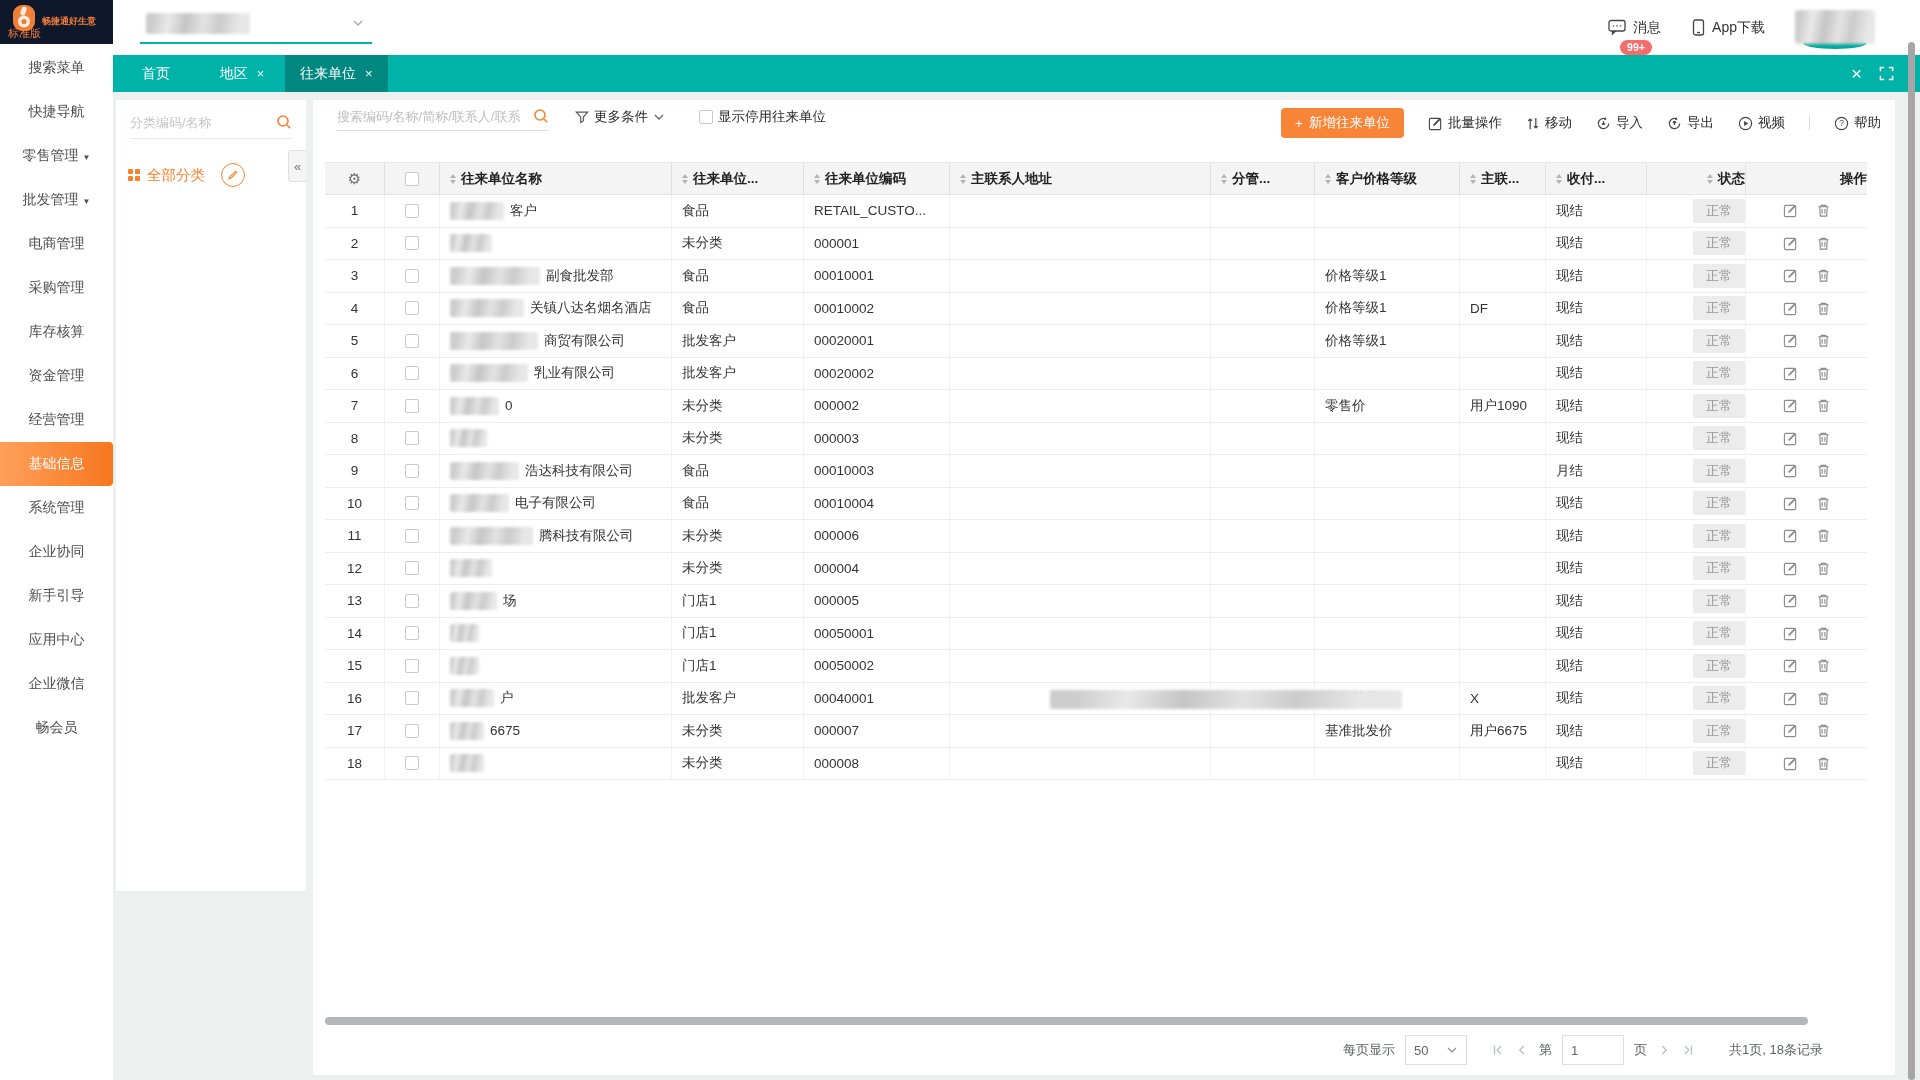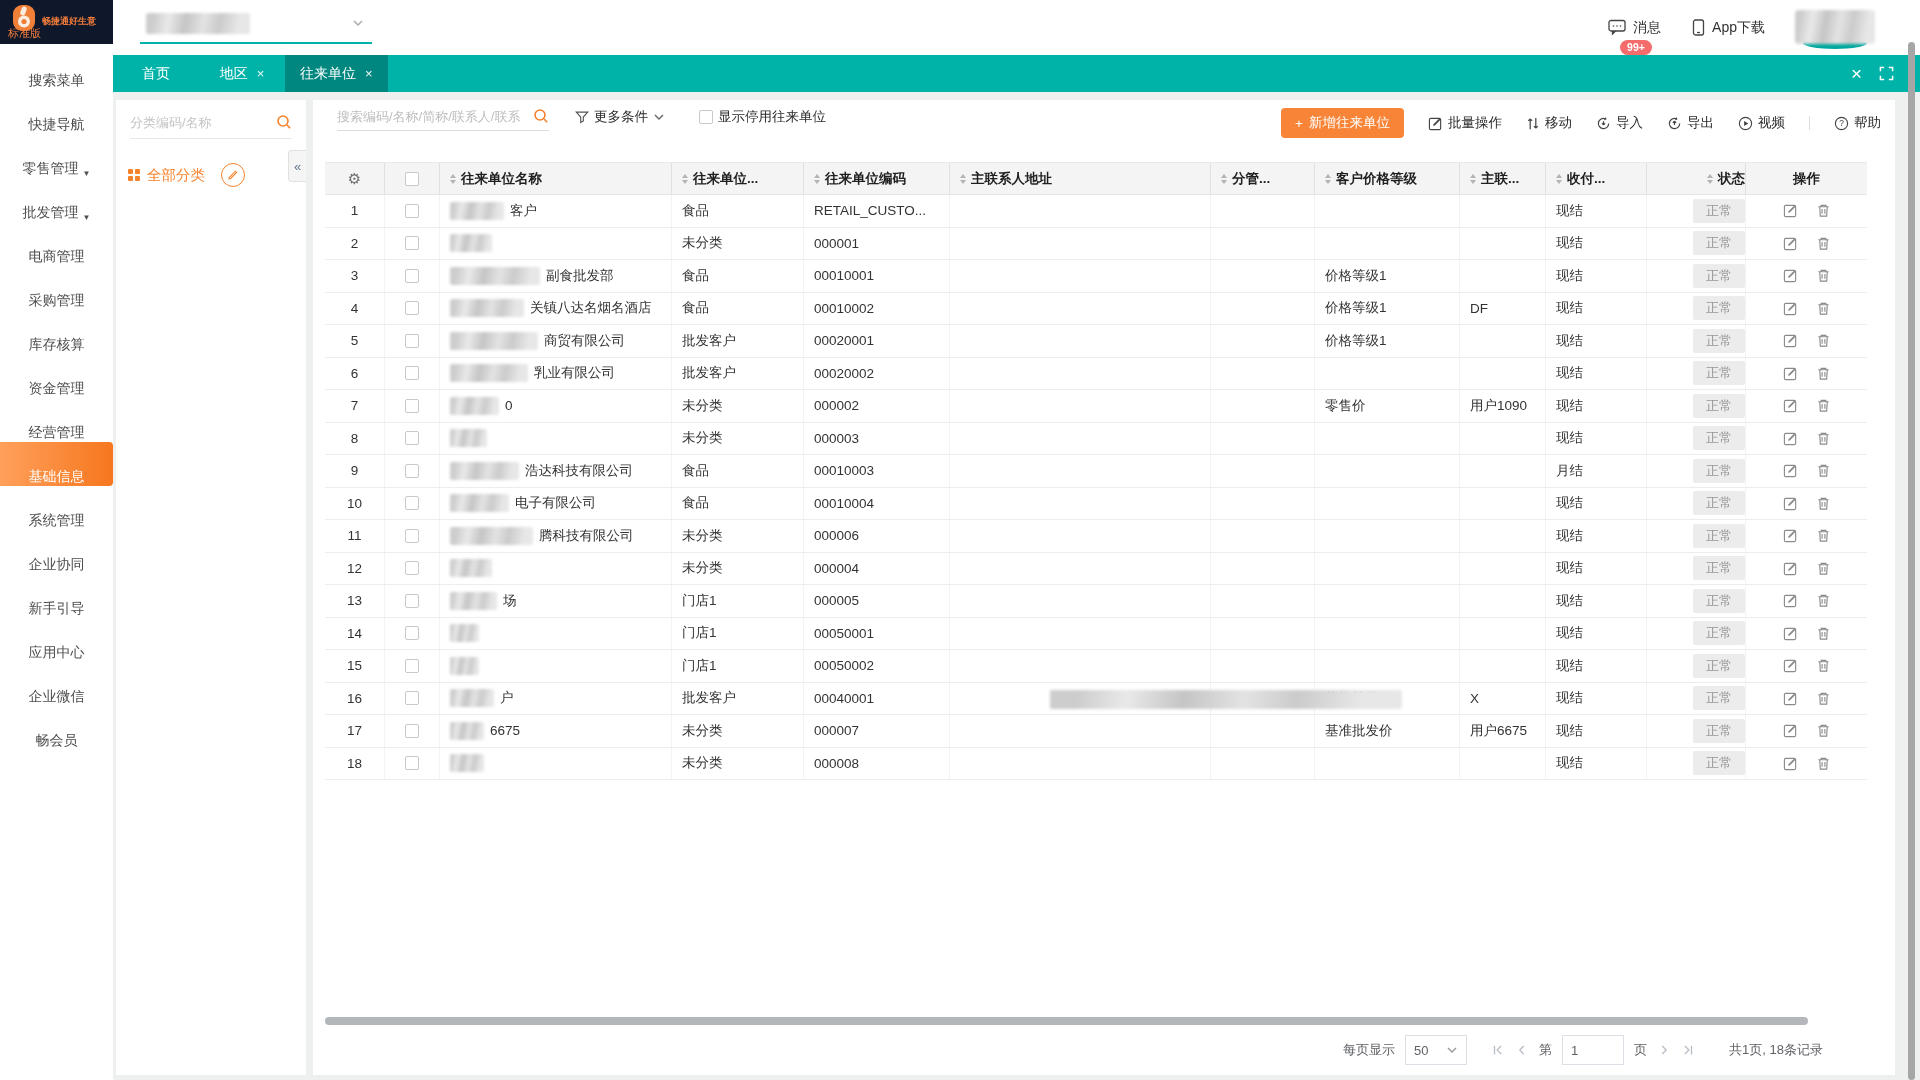--- a/index.html
+++ b/index.html
@@ -6,21 +6,21 @@
   html,body { width:1920px; height:1080px; overflow:hidden; }
   body { font-family:"Liberation Sans","DejaVu Sans",sans-serif; background:#eef0f0; position:relative; color:#333; }
 
   
   .sidebar { position:absolute; left:0; top:0; width:113px; height:1080px; background:#fff; z-index:6; }
   .logo-box { height:44px; background:#0f172a; position:relative; }
   .logo-mark { position:absolute; left:10px; top:4px; }
   .brand-name { position:absolute; left:42px; top:16px; font-size:9px; font-weight:bold; color:#ef7c3b; line-height:11px; width:68px; }
   .edition { position:absolute; left:8px; bottom:3px; font-size:11px; color:#ef7c3b; }
   .menu { padding-top:2px; }
-  .menu-item { height:44px; display:flex; align-items:flex-end; justify-content:center; gap:4px; font-size:14px; color:#4d4d4d; cursor:pointer; }
+  .menu-item { height:44px; display:flex; align-items:center; justify-content:center; gap:4px; font-size:14px; color:#4d4d4d; cursor:pointer; }
   .menu-item.active { background:linear-gradient(90deg,#ffa05b,#f6771f); color:#fff; border-radius:0 4px 4px 0; }
   .caret { font-size:8px; color:#4d4d4d; margin-top:2px; }
 
   
   .topbar { position:absolute; left:113px; top:0; width:1807px; height:55px; background:#fff; z-index:4; }
   .account-select { position:absolute; left:27px; top:10px; width:232px; height:34px; border-bottom:2px solid #00b3a9; display:flex; align-items:center; justify-content:space-between; padding:0 8px 6px 6px; cursor:pointer; }
   .blur { background:linear-gradient(100deg,#cdcdcd 8%,#e9e9e9 22%,#c5c5c5 38%,#e3e3e3 55%,#cbcbcb 70%,#e7e7e7 88%); filter:blur(1.6px); border-radius:2px; flex:none; }
   .acct-blur { width:104px; height:21px; }
   .chev { width:12px; height:12px; }
   .topbar-right { position:absolute; right:45px; top:0; height:55px; display:flex; align-items:center; gap:30px; }
@@ -32,21 +32,21 @@
 
   
   .tabbar { position:absolute; left:113px; top:55px; width:1807px; height:37px; background:#00b3a9; display:flex; z-index:5; }
   .tab { min-width:86px; padding:0 15px; display:flex; align-items:center; justify-content:center; gap:9px; color:#fff; font-size:14px; cursor:pointer; }
   .tab.active { background:#00877f; }
   .tab-x { font-size:13px; opacity:.95; }
   .tabbar-right { margin-left:auto; display:flex; align-items:center; gap:17px; padding-right:26px; color:#fff; }
   .tb-close { font-size:19px; line-height:19px; cursor:pointer; }
 
   
-  .cat-panel { position:absolute; left:116px; top:100px; width:190px; height:975px; background:#fff; z-index:3; }
+  .cat-panel { position:absolute; left:116px; top:100px; width:190px; height:791px; background:#fff; z-index:3; }
   .cat-search { margin:14px 14px 0; border-bottom:1px solid #e8e8e8; display:flex; align-items:center; justify-content:space-between; padding-bottom:8px; }
   .cat-search input { border:none; outline:none; width:130px; font-size:13px; color:#333; background:transparent; }
   .cat-search input::placeholder { color:#c4c4c4; }
   .cat-root { margin:24px 10px 0 12px; display:flex; align-items:center; color:#f7822c; font-size:14.5px; }
   .grid-icon { display:inline-grid; grid-template-columns:5px 5px; gap:2px; margin-right:7px; }
   .grid-icon i { width:5px; height:5px; background:#f7822c; border-radius:1px; }
   .edit-circle { margin-left:16px; width:24px; height:24px; border:1px solid #f7822c; border-radius:50%; display:flex; align-items:center; justify-content:center; cursor:pointer; }
   .collapse-tab { position:absolute; right:0; top:50px; width:18px; height:32px; background:#f5f5f5; border:1px solid #e0e0e0; border-right:none; border-radius:4px 0 0 4px; color:#66788f; font-size:13px; display:flex; align-items:center; justify-content:center; cursor:pointer; }
   .tree { margin-top:18px; }
   .tree-item { height:26px; line-height:26px; font-size:13.5px; color:#333; padding-left:35px; position:relative; margin-top:8px; cursor:pointer; white-space:nowrap; }
@@ -63,21 +63,21 @@
   .show-disabled { margin-left:34px; }
   .cb { width:14px; height:14px; border:1px solid #c9c9c9; border-radius:2px; background:#fff; flex:none; }
   .tb-right { margin-left:auto; display:flex; align-items:center; gap:24px; }
   .btn-orange { height:30px; background:#f78437; color:#fff; font-size:13.5px; border:none; border-radius:4px; padding:0 14px; display:flex; align-items:center; gap:6px; cursor:pointer; }
   .divider { width:1px; height:14px; background:#dcdcdc; }
 
   
   .table { position:absolute; left:12px; top:62px; width:1542px; }
   .thead { display:flex; height:33px; background:#f4f4f4; border-top:1px solid #e9e9e9; border-bottom:1px solid #e5e5e5; }
   .th { display:flex; align-items:center; font-size:13.5px; font-weight:bold; color:#1f1f1f; padding-left:10px; border-right:1px solid #e0e0e0; overflow:hidden; white-space:nowrap; }
-  .th:last-child { border-right:none; justify-content:center; padding-left:0; }
+  .th:last-child { border-right:none; justify-content:flex-end; padding-left:0; }
   .sort { display:inline-flex; flex-direction:column; gap:2px; margin-right:5px; }
   .sort i { width:0; height:0; border-left:3.5px solid transparent; border-right:3.5px solid transparent; }
   .sort .u { border-bottom:4px solid #b3b3b3; }
   .sort .d { border-top:4px solid #b3b3b3; }
   .tr { display:flex; height:32.5px; border-bottom:1px solid #ededed; }
   .td { display:flex; align-items:center; font-size:13.5px; color:#333; padding-left:10px; border-right:1px solid #f3f3f3; overflow:hidden; white-space:nowrap; }
   .td:last-child { border-right:none; justify-content:center; padding-left:0; gap:18px; }
   .c0{width:60px;justify-content:center;padding-left:0;} .c1{width:55px;justify-content:center;padding-left:0;}
   .c2{width:232px;} .c3{width:132px;} .c4{width:146px;} .c5{width:261px;position:relative;overflow:visible;}
   .c6{width:104px;} .c7{width:145px;} .c8{width:86px;} .c9{width:101px;} .c10{width:99px;justify-content:flex-end;padding-left:0;} .c11{width:121px;}

